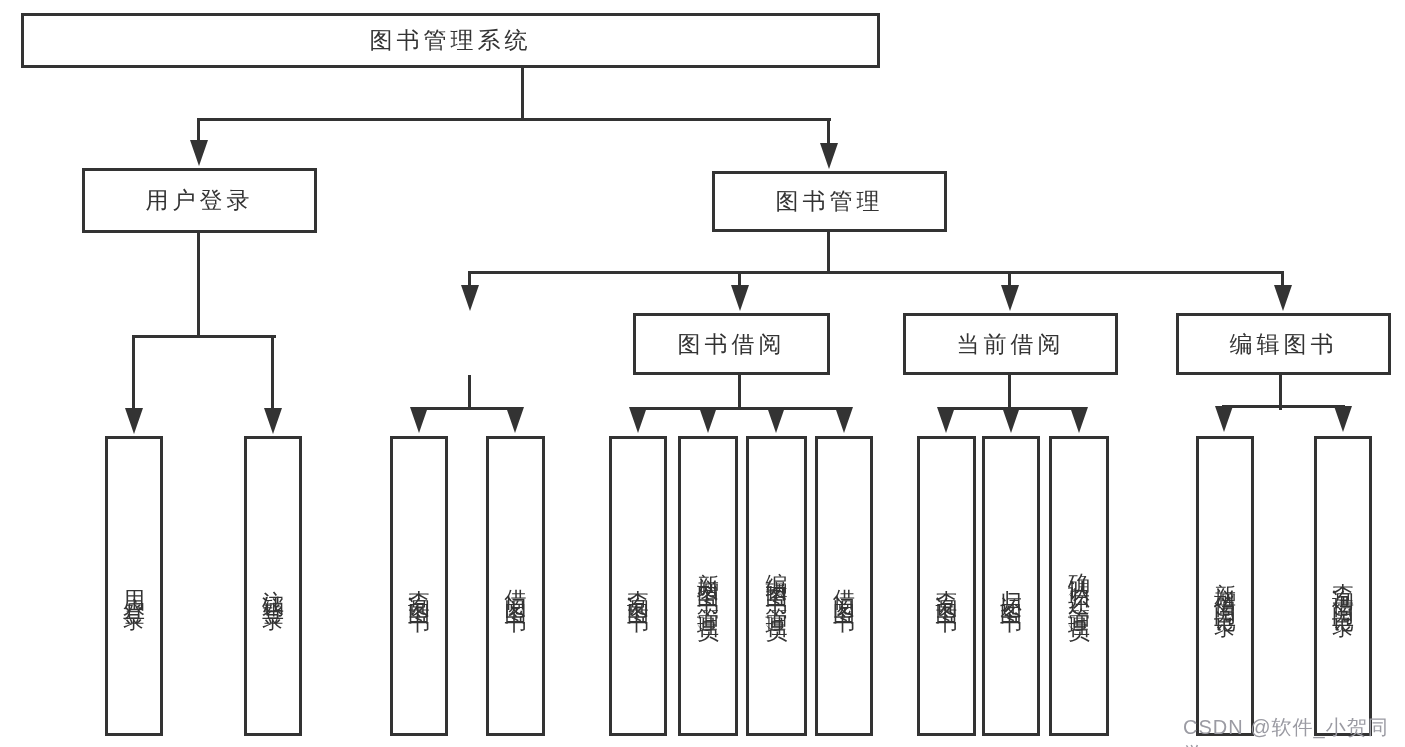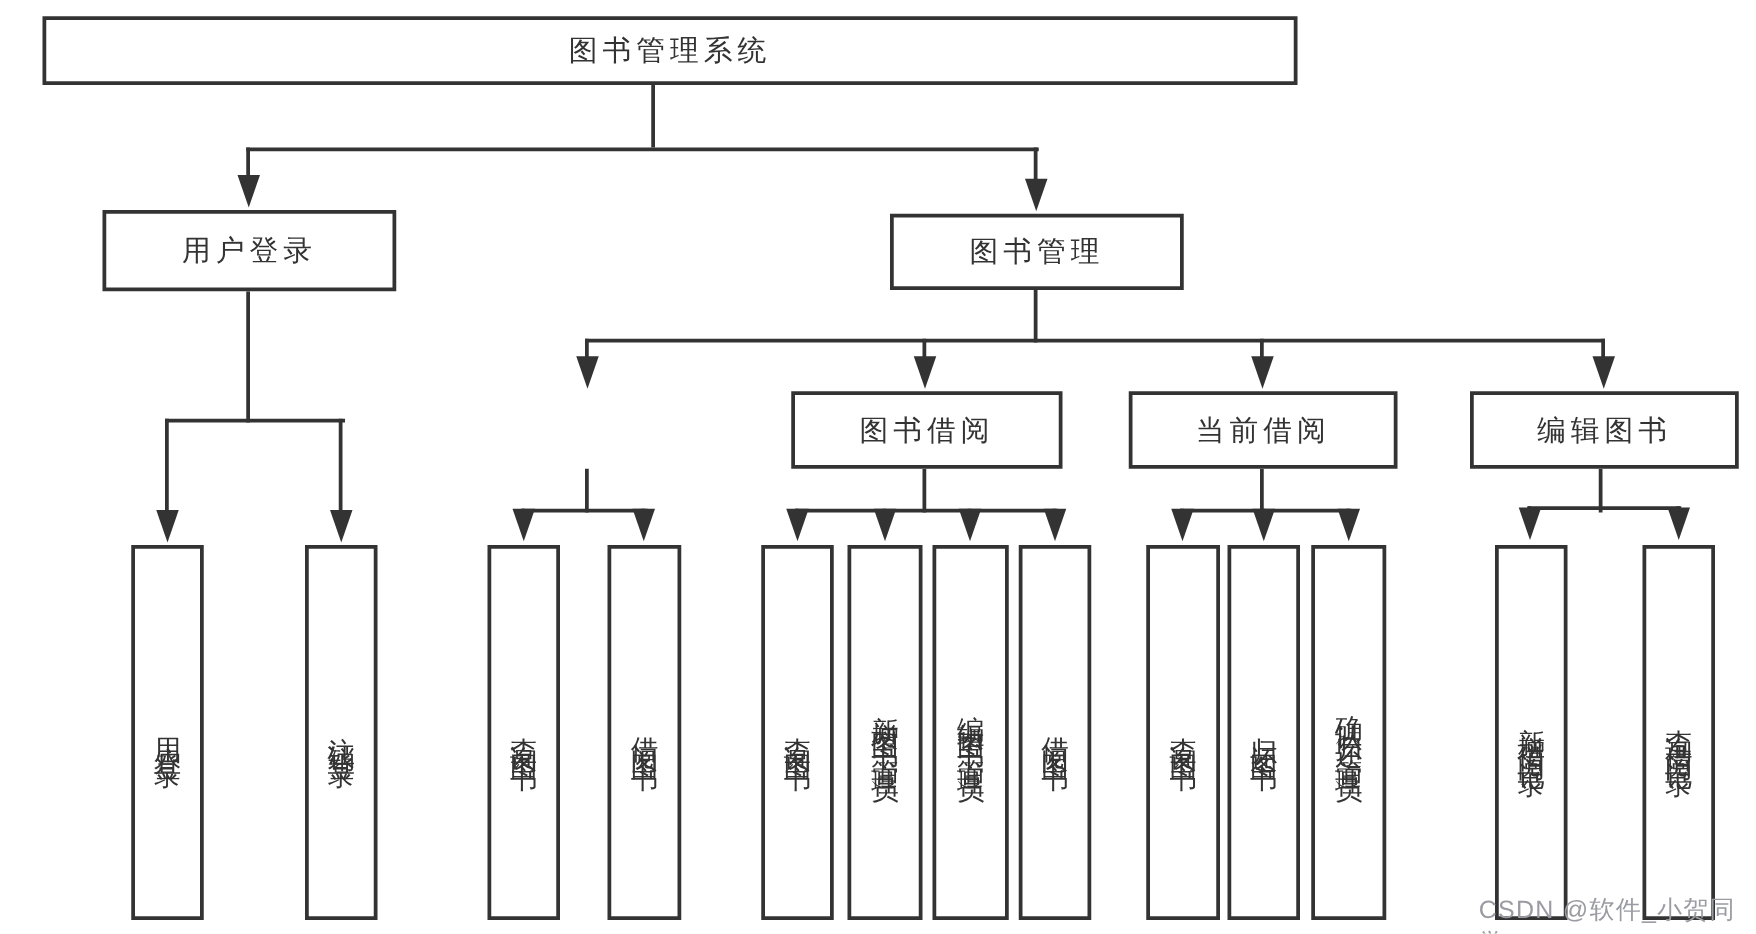--- a/index.html
+++ b/index.html
@@ -29,32 +29,32 @@
   .wm{
     position:absolute;left:1183px;top:714px;z-index:5;
     font-size:20px;letter-spacing:1px;color:var(--watermark,#9b9ba3);
   }
 </style>
 </head>
 <body>
 
 <div class="canvas">
 
-  <div class="node" style="left:34px;top:13px;width:1004px;height:55px">
+  <div class="node" style="left:21px;top:13px;width:859px;height:55px">
     <span>图书管理系统</span>
   </div>
 
   <div class="node" style="left:82px;top:168px;width:235px;height:65px">
     <span>用户登录</span>
   </div>
   <div class="node" style="left:712px;top:171px;width:235px;height:61px">
     <span>图书管理</span>
   </div>
 
-  <div class="node" style="left:633px;top:313px;width:217px;height:62px">
+  <div class="node" style="left:633px;top:313px;width:197px;height:62px">
     <span>图书借阅</span>
   </div>
   <div class="node" style="left:903px;top:313px;width:215px;height:62px">
     <span>当前借阅</span>
   </div>
   <div class="node" style="left:1176px;top:313px;width:215px;height:62px">
     <span>编辑图书</span>
   </div>
 
   <div class="node leaf" style="left:105px;top:436px;width:58px;height:300px">

